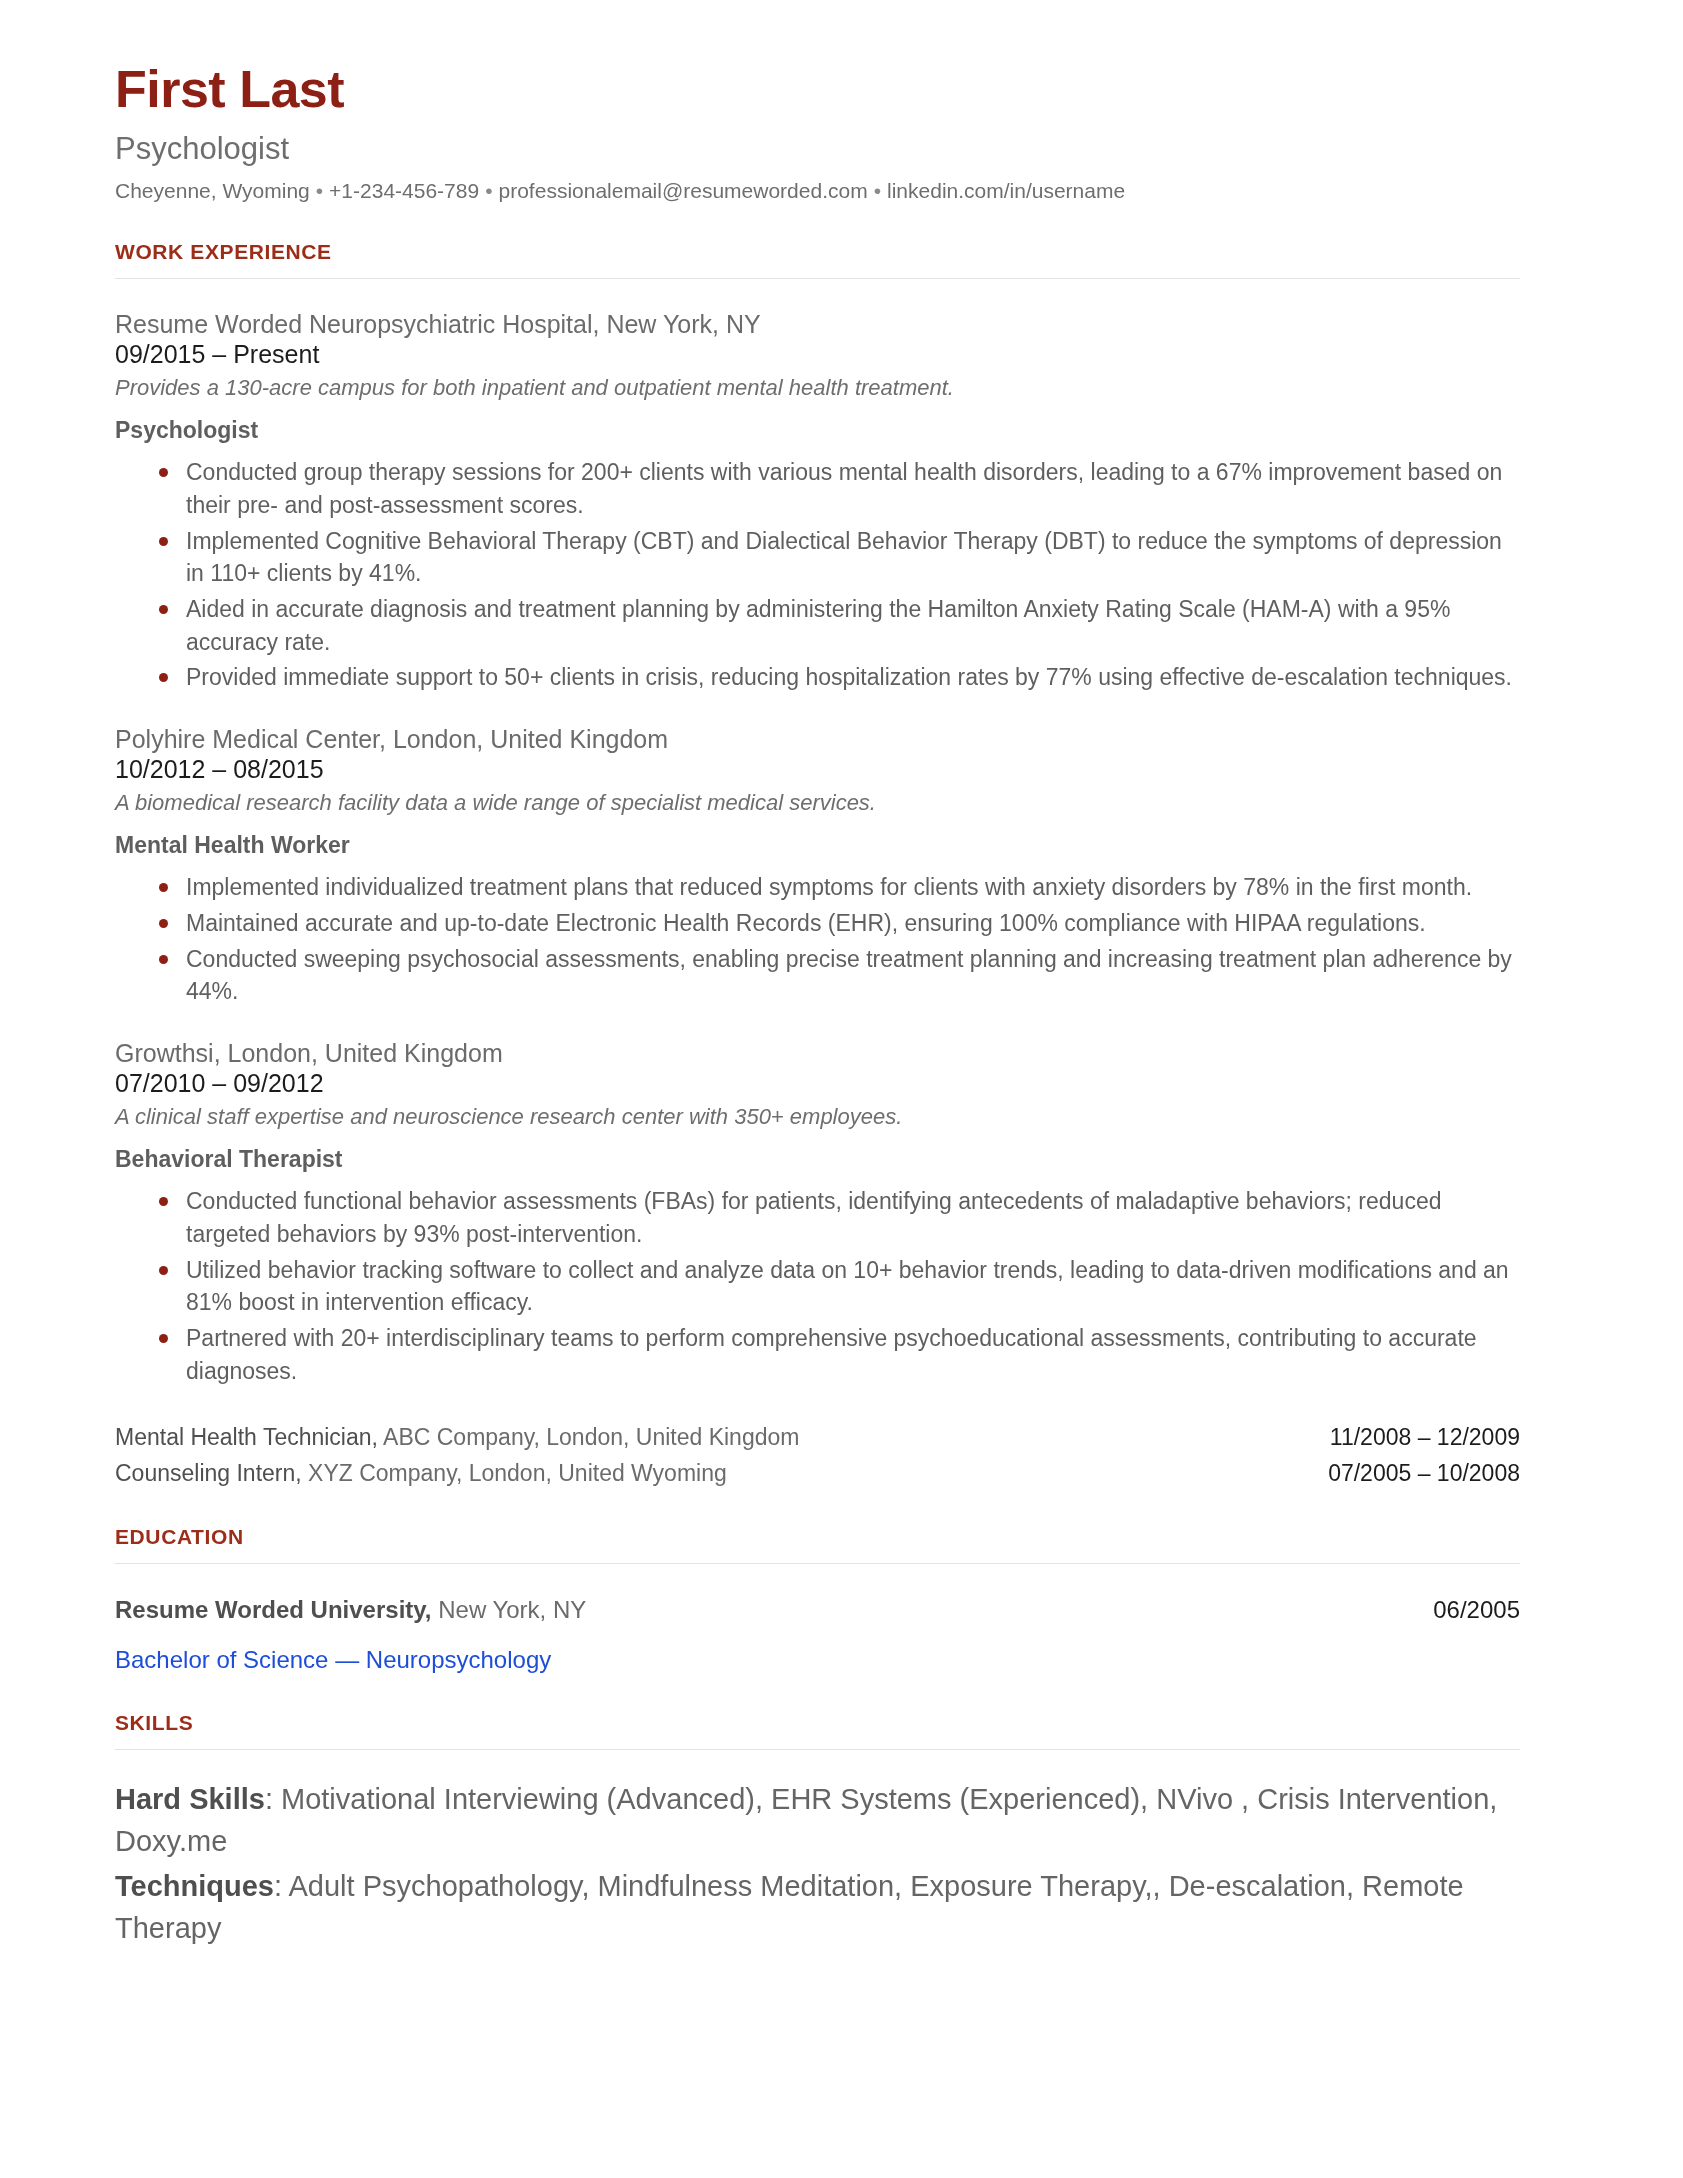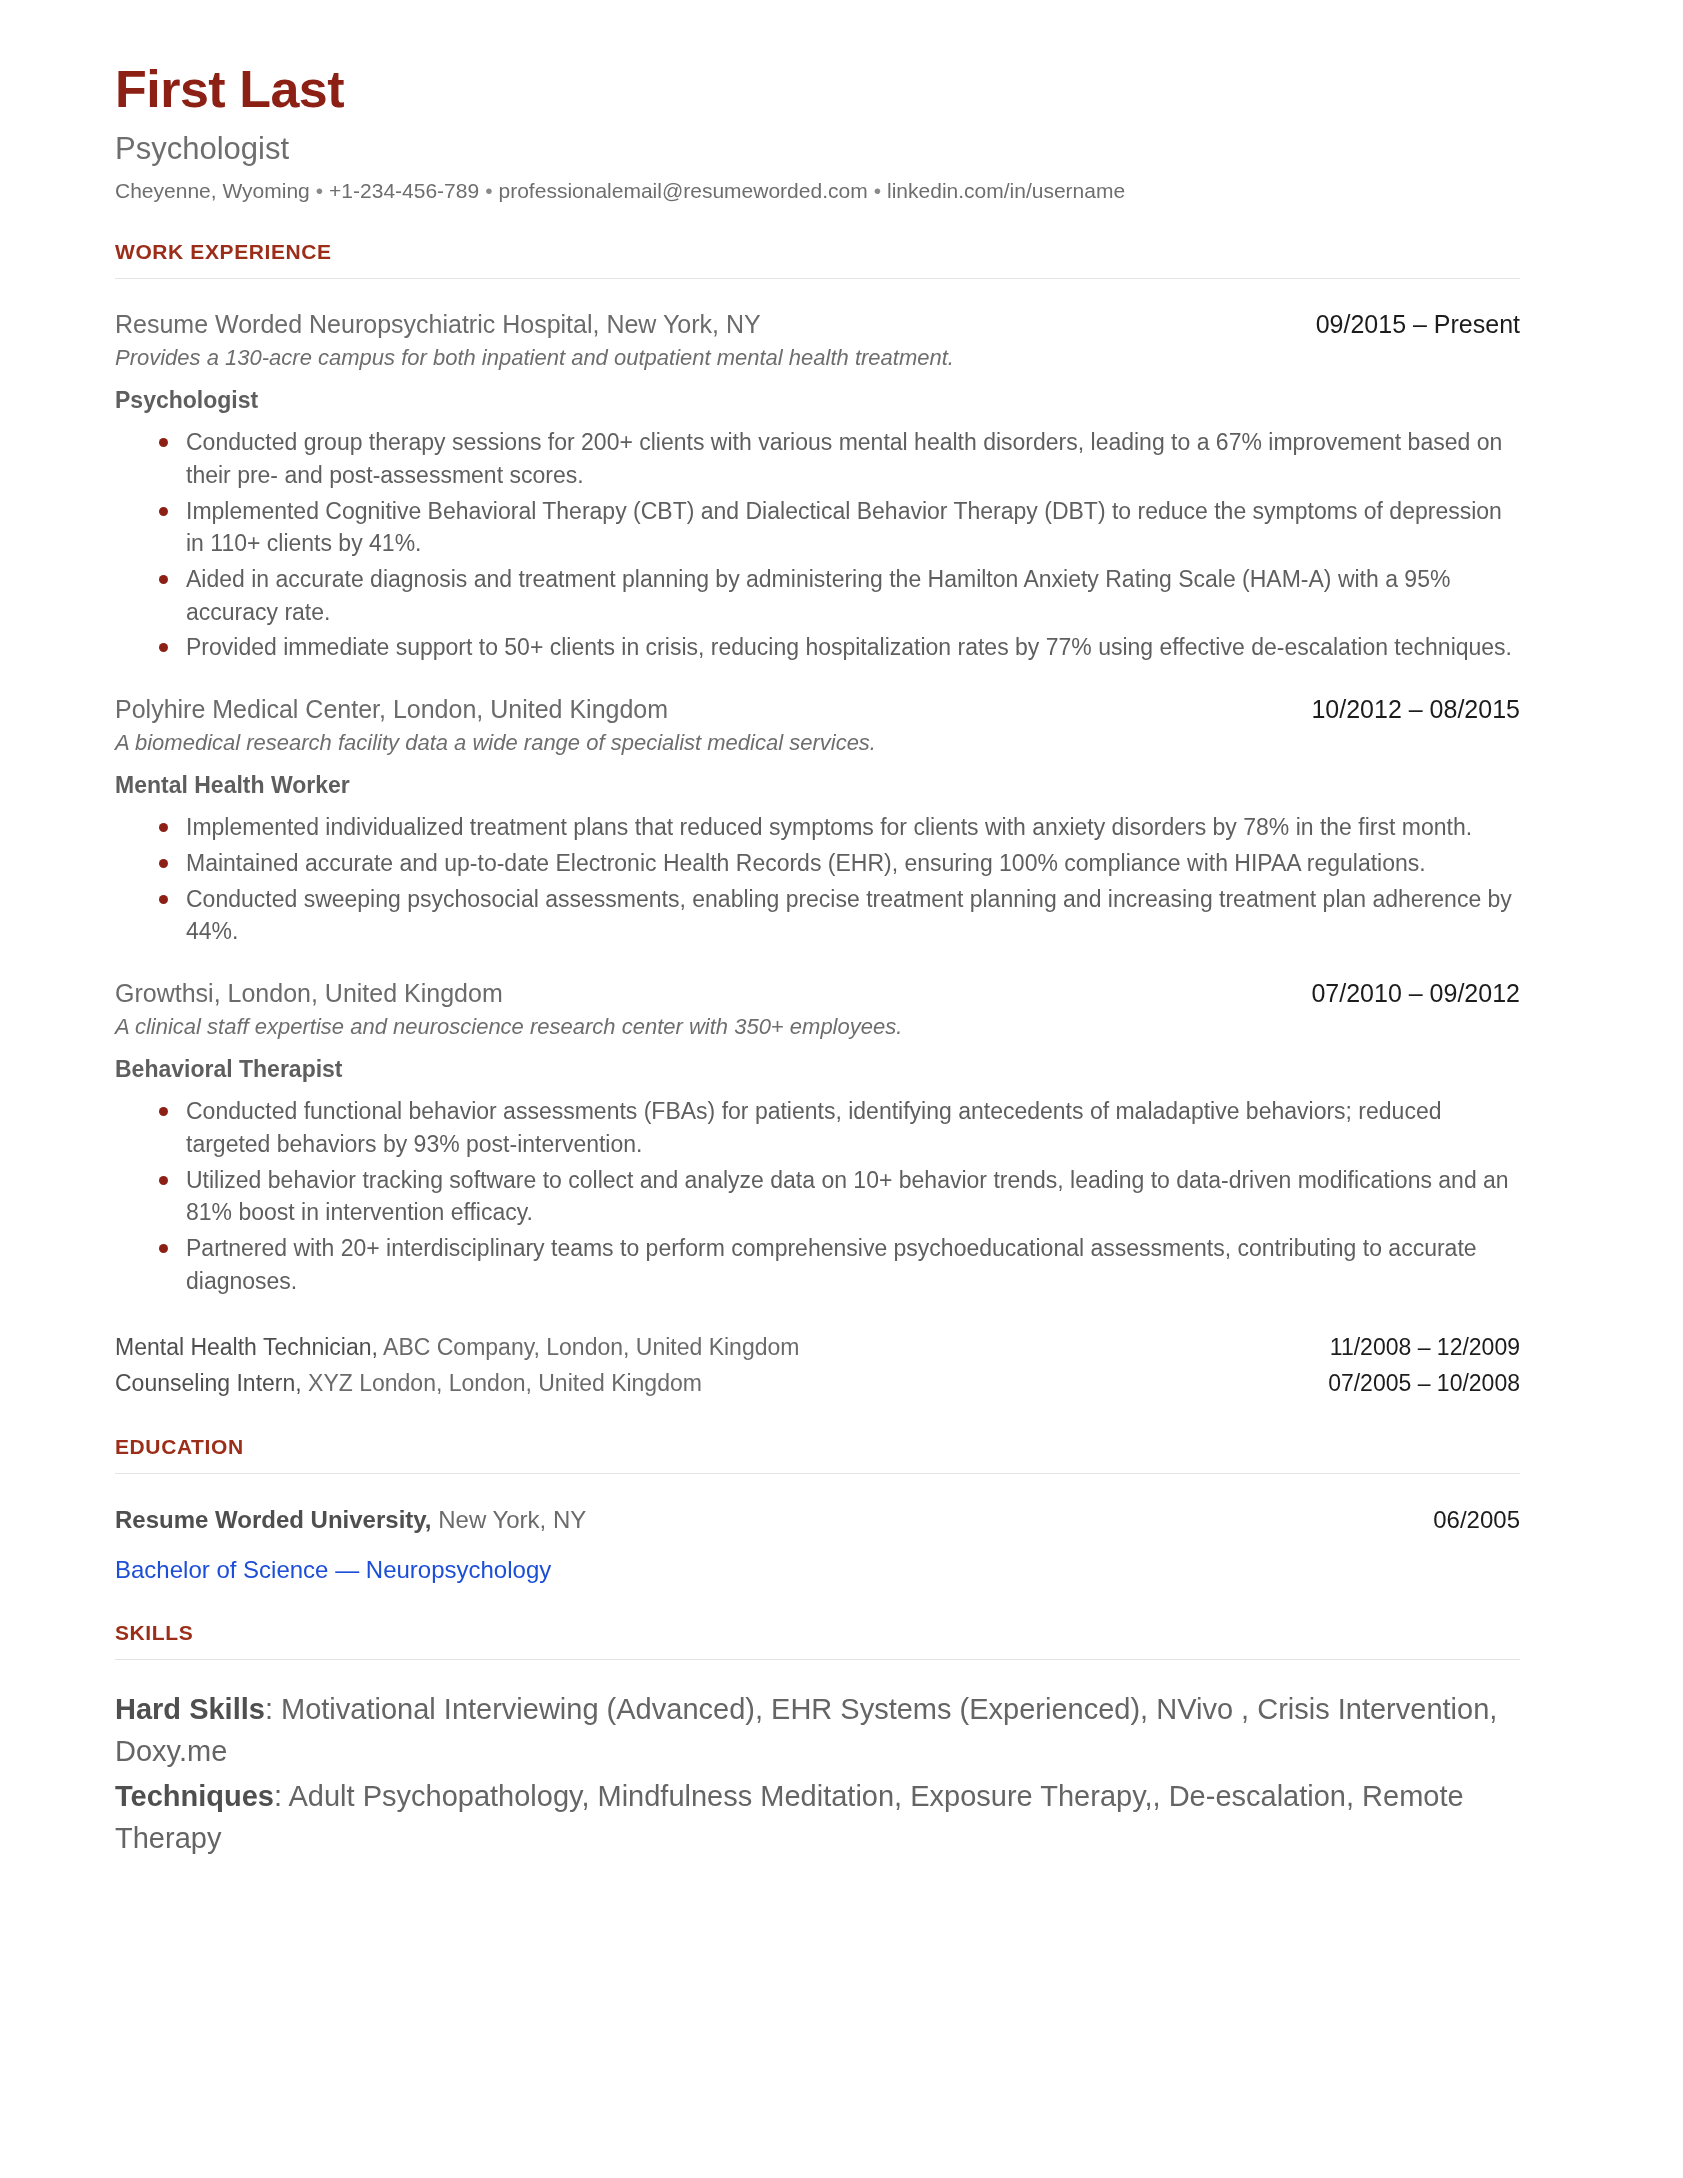--- a/index.html
+++ b/index.html
@@ -70,20 +70,21 @@
 
   
   .job {
     margin-top: 30px;
   }
   .job-head {
     display: flex;
     justify-content: space-between;
     align-items: baseline;
     width: 100%;
+    flex-direction: column;
   }
   .job-company {
     font-size: 25px;
     color: #6b6b6b;
     line-height: 1.2;
   }
   .job-dates {
     font-size: 25px;
     color: #1c1c1c;
     white-space: nowrap;
@@ -259,21 +260,21 @@
         <li><span class="dot"></span><span>Partnered with 20+ interdisciplinary teams to perform comprehensive psychoeducational assessments, contributing to accurate diagnoses.</span></li>
       </ul>
     </div>
 
     <div class="mini-list">
       <div class="mini-row">
         <div class="mini-left"><b>Mental Health Technician,</b><span> ABC Company, London, United Kingdom</span></div>
         <div class="mini-right">11/2008 – 12/2009</div>
       </div>
       <div class="mini-row">
-        <div class="mini-left"><b>Counseling Intern,</b><span> XYZ London, London, United Kingdom</span></div>
+        <div class="mini-left"><b>Counseling Intern,</b><span> XYZ Company, London, United Wyoming</span></div>
         <div class="mini-right">07/2005 – 10/2008</div>
       </div>
     </div>
   </section>
 
   <section class="section">
     <h2 class="section-title">EDUCATION</h2>
     <div class="rule"></div>
     <div class="edu">
       <div class="edu-head">

